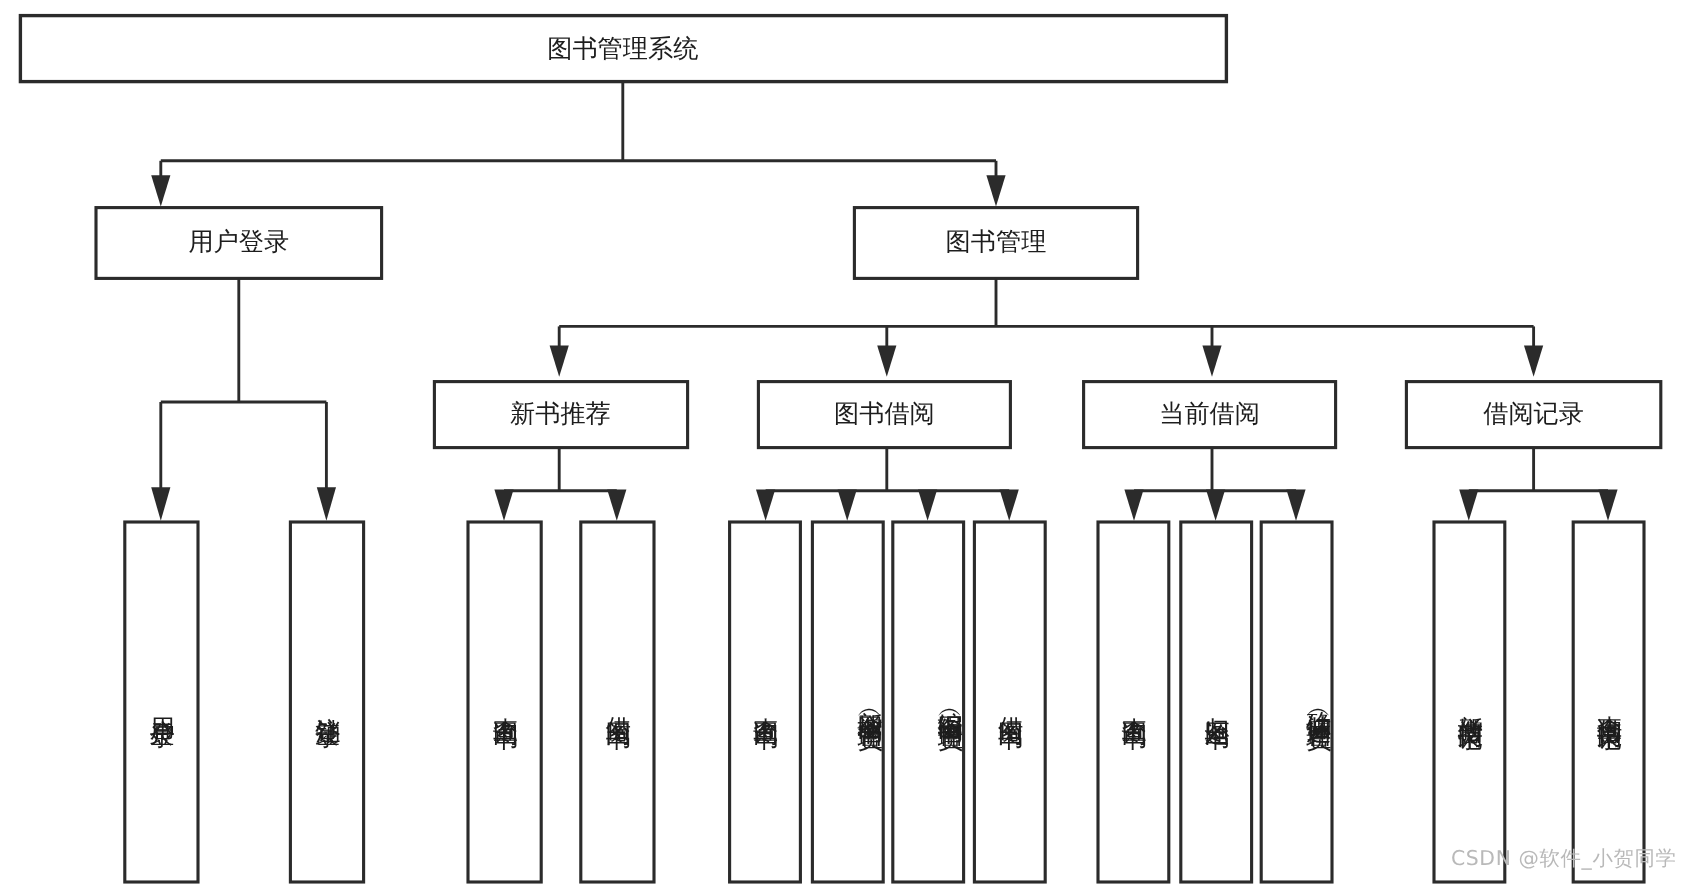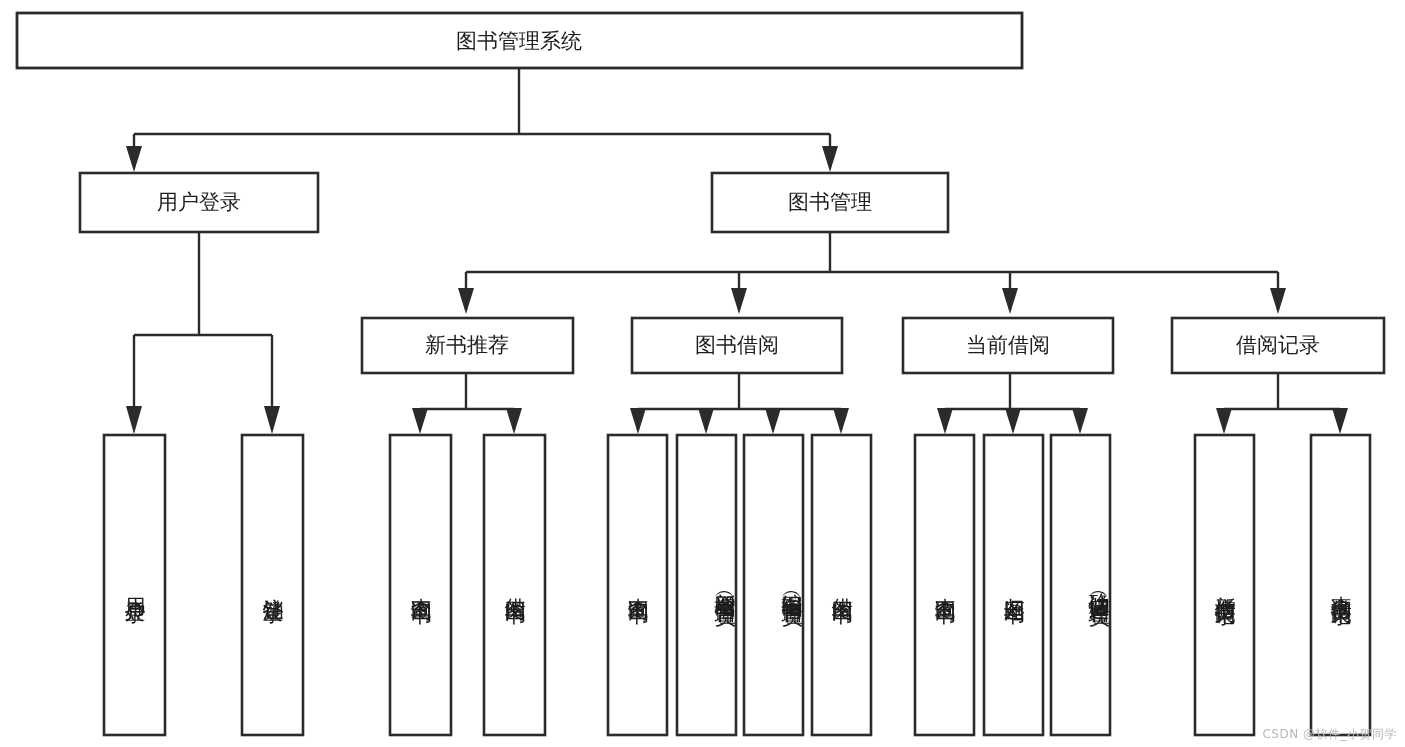--- a/index.html
+++ b/index.html
@@ -63,23 +63,23 @@
     display: flex;
     align-items: center;
     justify-content: center;
     text-align: center;
     white-space: nowrap;
     pointer-events: none;
   }
   .watermark {
     position: absolute;
     right: 8px;
-    bottom: 4px;
-    font-family: "DejaVu Sans", "Liberation Sans", sans-serif;
-    font-size: 12px;
+    bottom: 20px;
+    font-family: "DejaVu Sans", "Liberation Sans", sans-serif;
+    font-size: 17px;
     color: #b9b9b9;
     letter-spacing: 0.5px;
     white-space: nowrap;
   }
 </style>
 </head>
 <body>
 
 <div id="diagram-root">
 

